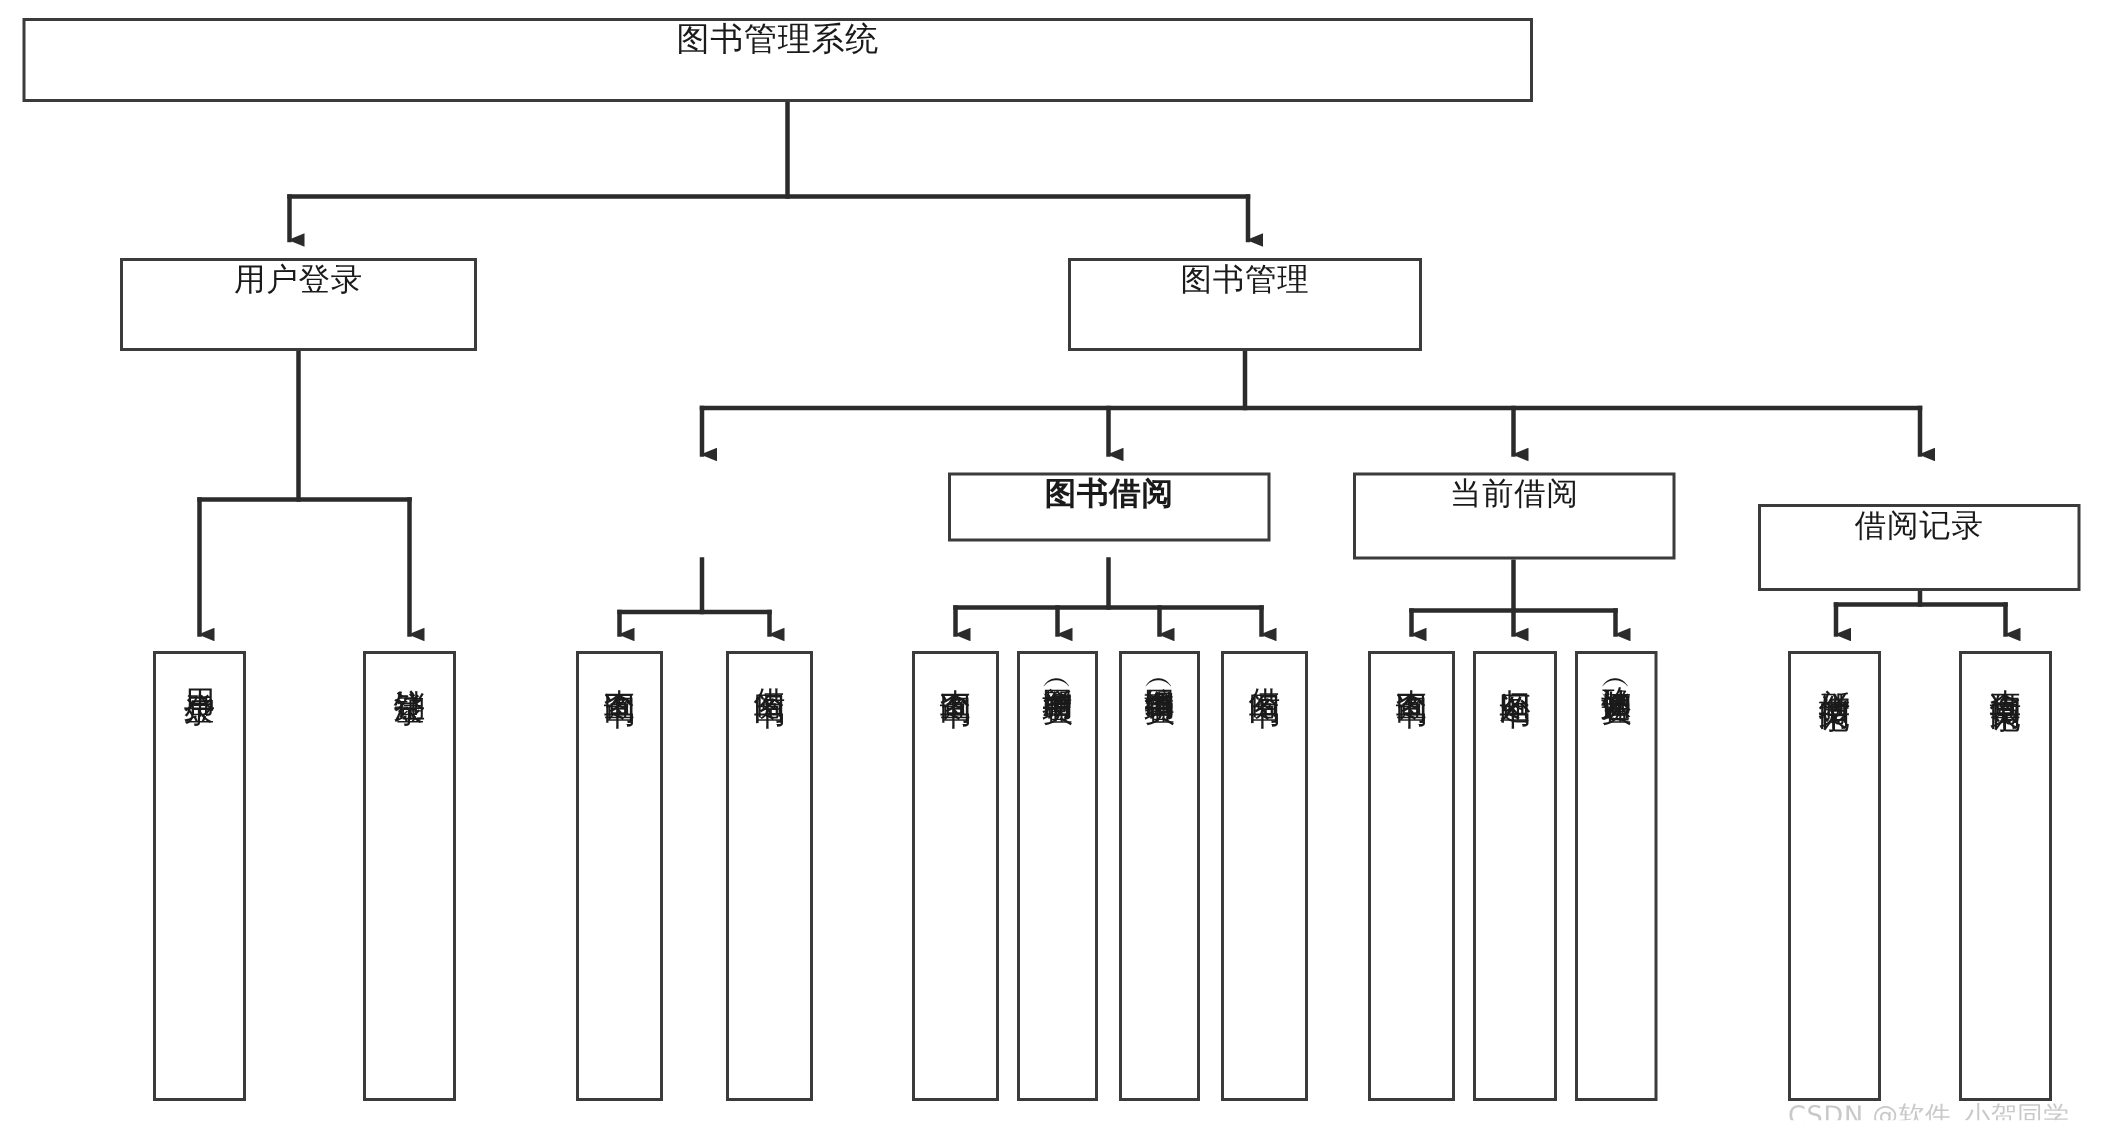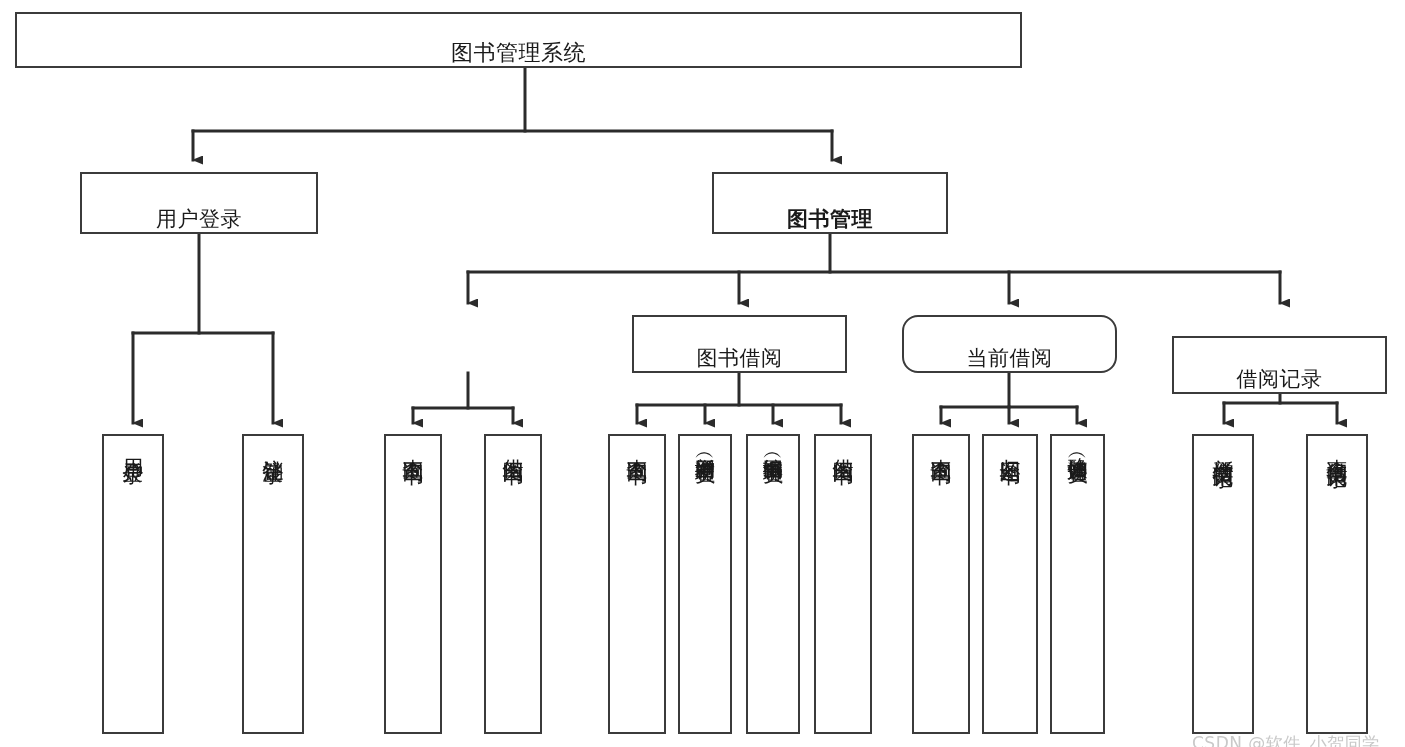--- a/index.html
+++ b/index.html
@@ -26,21 +26,21 @@
     width: 1405px;
     height: 747px;
     pointer-events: none;
   }
   .node {
     position: absolute;
     box-sizing: border-box;
     background: #ffffff;
     border: 2px solid #3b3b3b;
     display: flex;
-    align-items: flex-end;
+    align-items: flex-start;
     justify-content: center;
     color: #1a1a1a;
     z-index: 2;
   }
   .node .lbl {
     display: block;
     text-align: center;
     line-height: 1.18;
     letter-spacing: 0.5px;
   }
@@ -133,28 +133,28 @@
     </g>
   </svg>
 
   <div class="node horiz root" style="left:15px; top:12px; width:1007px; height:56px;">
     <span class="lbl">图书管理系统</span>
   </div>
 
   <div class="node horiz" style="left:80px; top:172px; width:238px; height:62px;">
     <span class="lbl">用户登录</span>
   </div>
-  <div class="node horiz" style="left:712px; top:172px; width:236px; height:62px;font-weight:bold;">
+  <div class="node horiz" style="left:712px; top:172px; width:236px; height:62px;">
     <span class="lbl">图书管理</span>
   </div>
 
-  <div class="node horiz" style="left:632px; top:315px; width:215px; height:58px;">
+  <div class="node horiz" style="left:632px; top:315px; width:215px; height:46px;font-weight:bold;">
     <span class="lbl">图书借阅</span>
   </div>
-  <div class="node horiz" style="left:902px; top:315px; width:215px; height:58px;border-radius:16px;">
+  <div class="node horiz" style="left:902px; top:315px; width:215px; height:58px;">
     <span class="lbl">当前借阅</span>
   </div>
   <div class="node horiz" style="left:1172px; top:315px; width:215px; height:58px;margin-top:21px;">
     <span class="lbl">借阅记录</span>
   </div>
 
   <div class="node vert" style="left:102px; top:434px; width:62px; height:300px;">
     <span class="lbl">用户登录</span>
   </div>
   <div class="node vert" style="left:242px; top:434px; width:62px; height:300px;">

